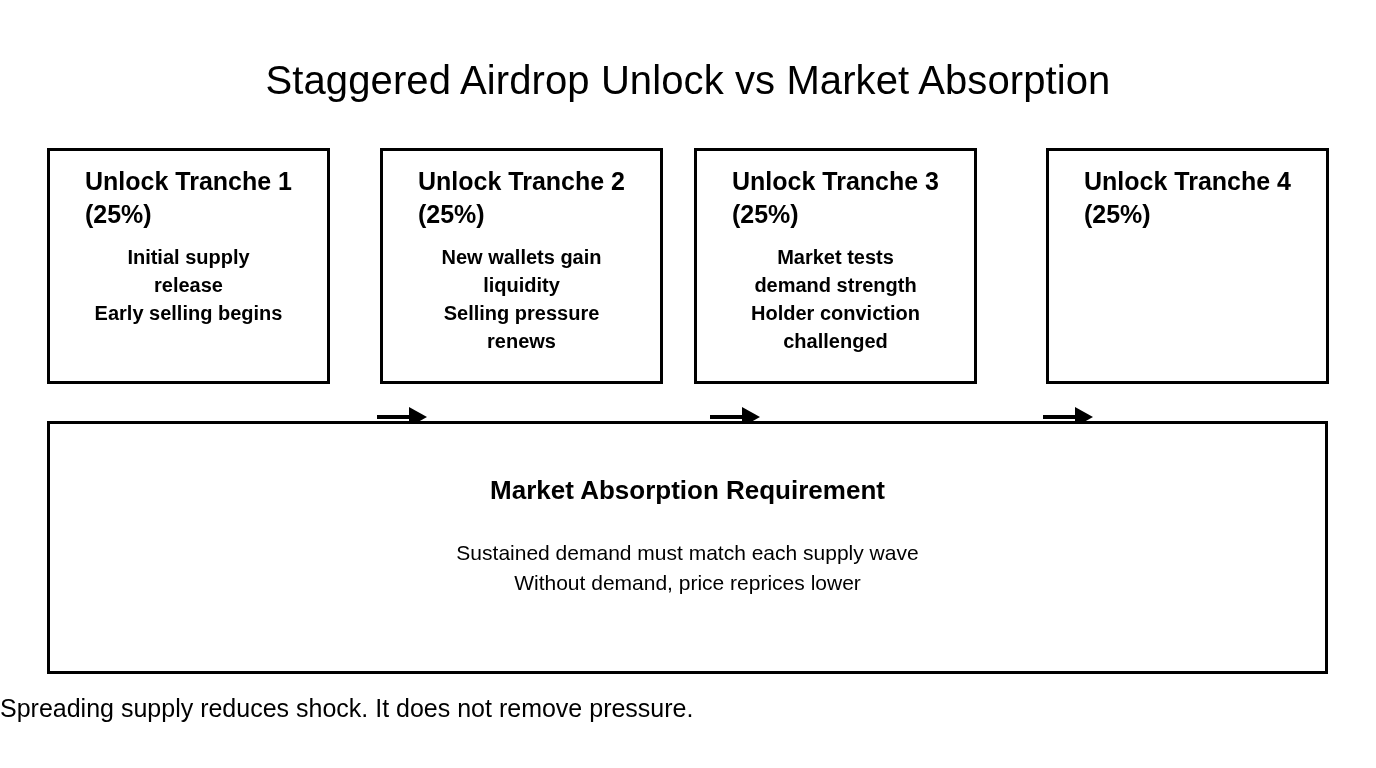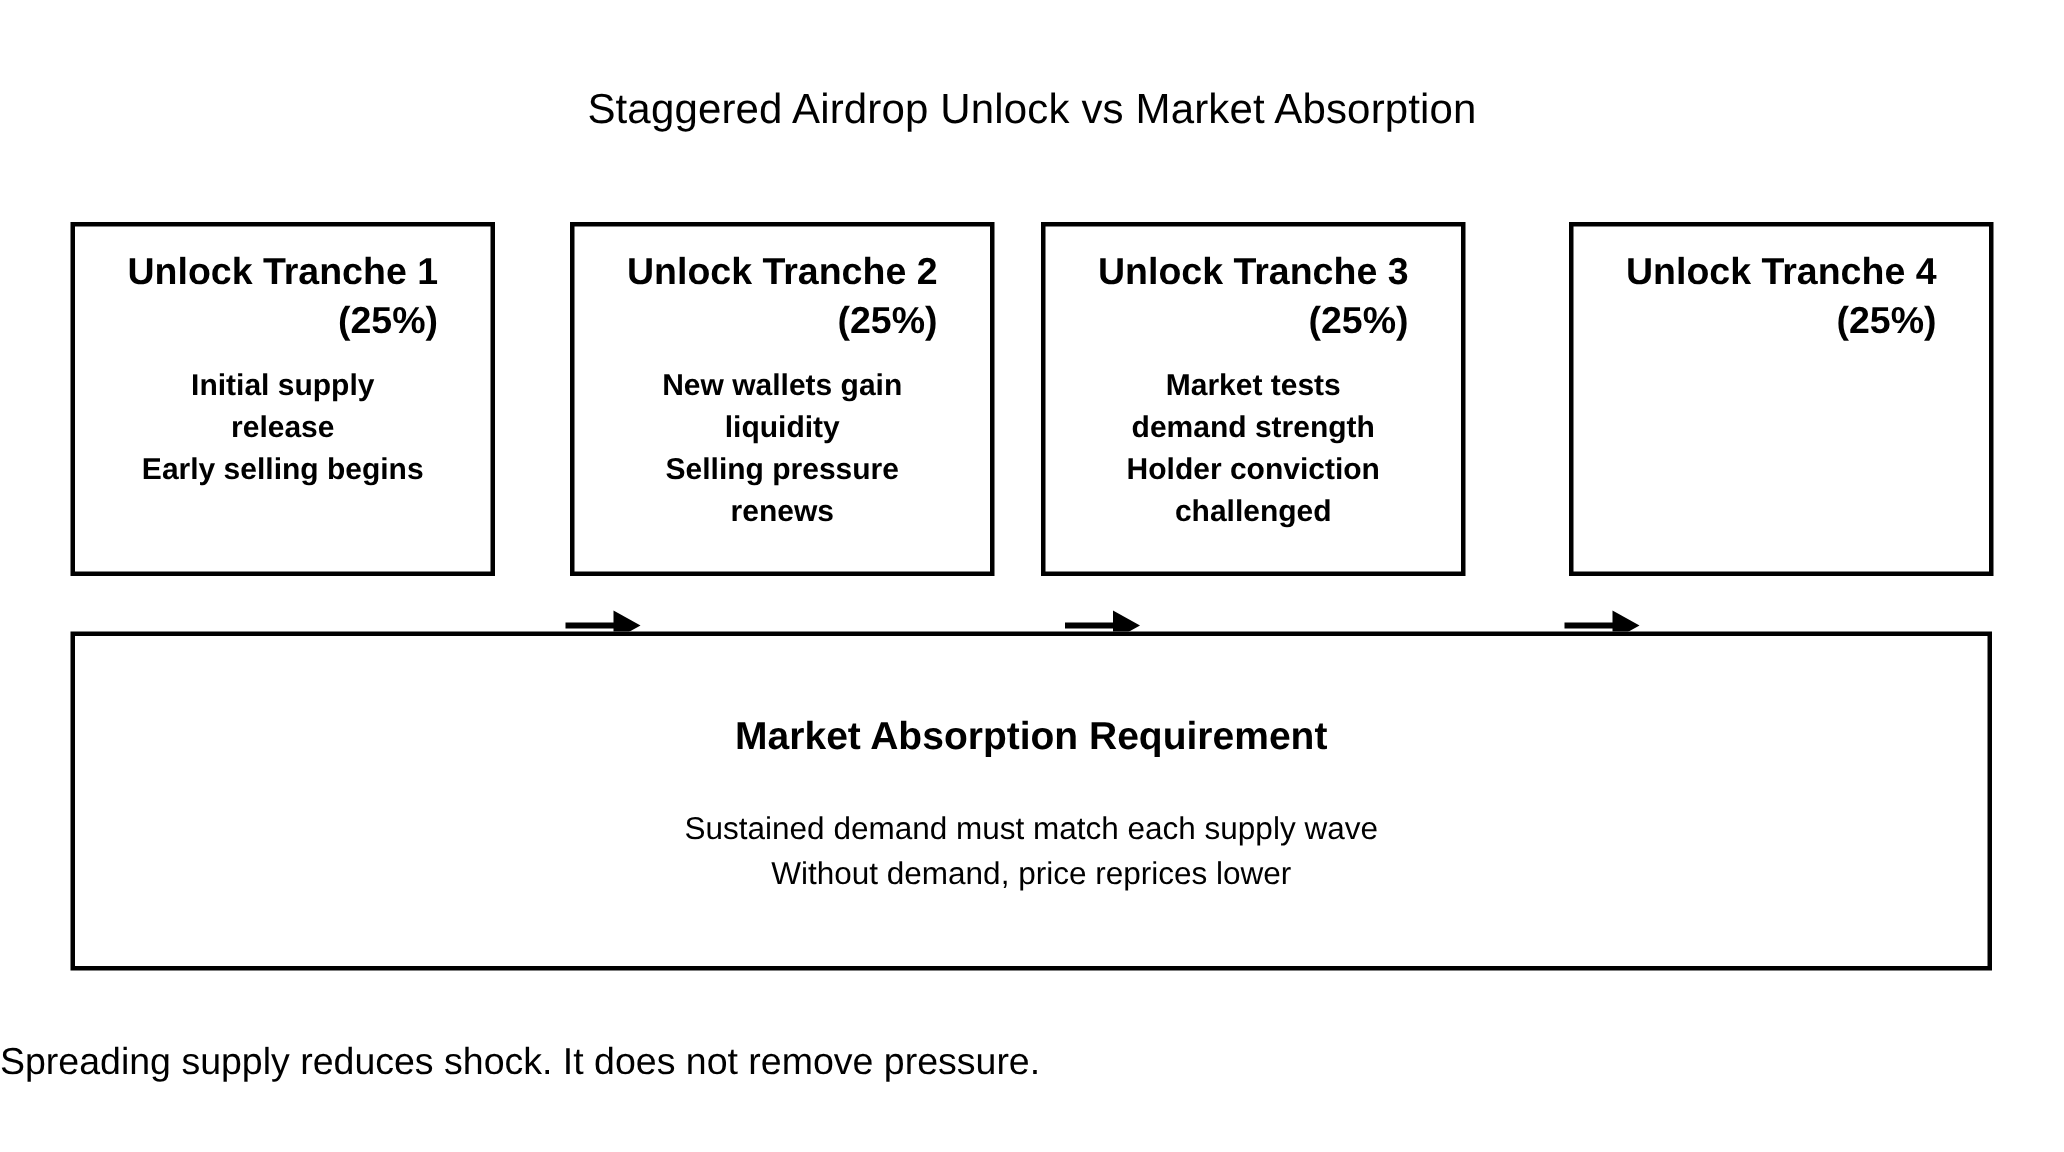--- a/index.html
+++ b/index.html
@@ -21,21 +21,21 @@
     inset: 0;
   }
 
   
   .diagram-title {
     position: absolute;
     left: 0;
     top: 58px;
     width: 1376px;
     text-align: center;
-    font-size: 28px;
+    font-size: 40px;
     font-weight: 400;
     letter-spacing: 0.1px;
     line-height: 1.1;
     white-space: nowrap;
   }
 
   
   .tranche-row {
     position: absolute;
     left: 47px;
@@ -58,21 +58,21 @@
     padding: 14px 8px 8px 8px;
   }
   .tranche-box.pos-0 { left: 0px; }
   .tranche-box.pos-1 { left: 333px; }
   .tranche-box.pos-2 { left: 647px; }
   .tranche-box.pos-3 { left: 999px; }
 
   .tranche-head {
     font-size: 25px;
     font-weight: bold;
-    text-align: right;
+    text-align: left;
     line-height: 1.33;
     white-space: pre-line;
   }
 
   .tranche-body {
     margin-top: 11px;
     font-size: 20px;
     font-weight: 700;
     text-align: center;
     line-height: 1.4;
@@ -108,21 +108,21 @@
     border-bottom: 10px solid transparent;
     border-left: 18px solid #000000;
   }
 
   
   .absorption-panel {
     position: absolute;
     left: 47px;
     top: 421px;
     width: 1281px;
-    height: 226px;
+    height: 253px;
     box-sizing: border-box;
     border: 3px solid #000000;
     background: #ffffff;
   }
 
   .absorption-title {
     position: absolute;
     left: 0;
     top: 51px;
     width: 100%;

